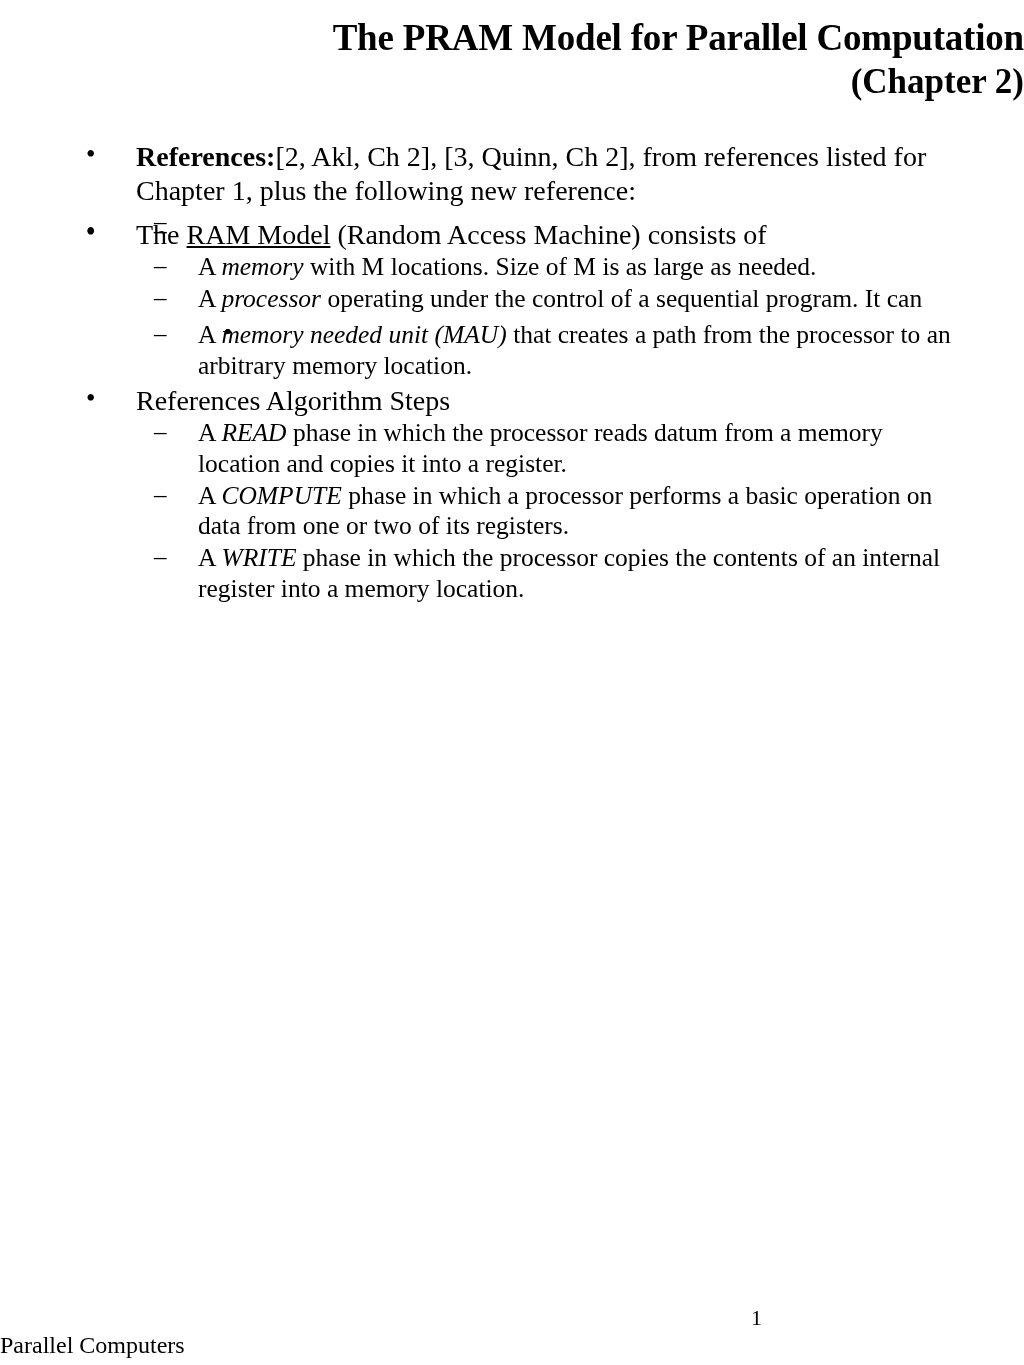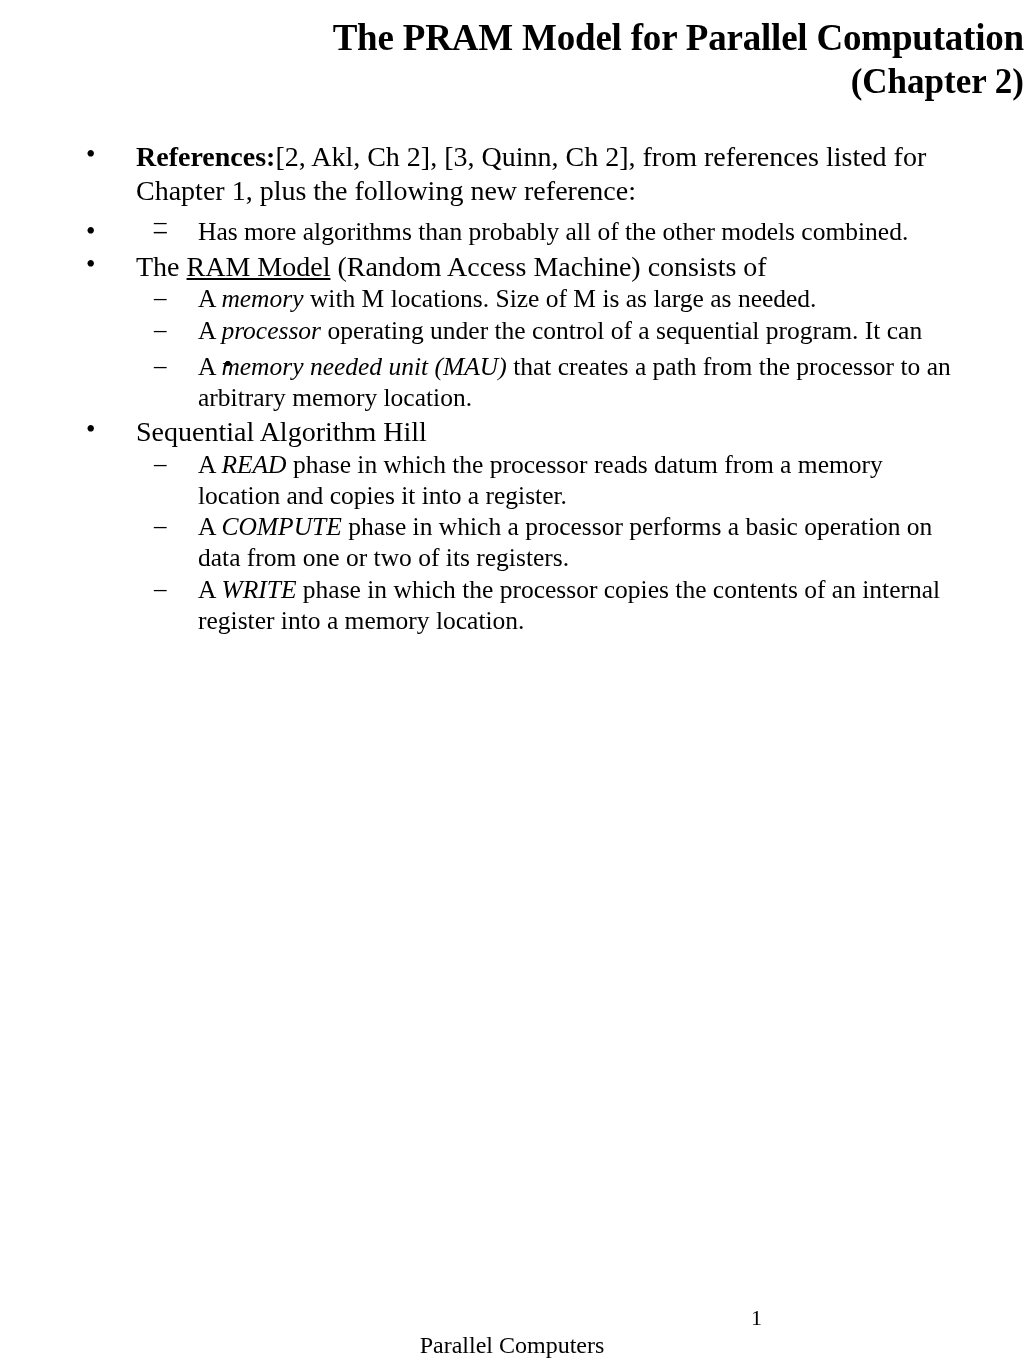--- a/index.html
+++ b/index.html
@@ -92,21 +92,20 @@
   .ital { font-style: italic; }
   .uital { text-decoration: underline; }
 
   .gap-small { height: 7px; }
 
   .footer {
     position: absolute;
     left: 0;
     right: 0;
     bottom: 6px;
-    text-align: center;
     font-size: 24px;
   }
   .pagenum {
     position: absolute;
     right: 262px;
     bottom: 34px;
     font-size: 22px;
   }
 </style>
 </head>
@@ -135,21 +134,20 @@
       <div class="gap-small"></div>
 
       <li class="l1">
         <span class="bullet">•</span>
         <ul class="lv2">
           <li class="l2">
             <span class="dash">–</span>
           </li>
           <li class="l2">
             <span class="dash">–</span>
-            <span>Has more algorithms than probably all of the other models combined.</span>
           </li>
         </ul>
       </li>
 
       <li class="l1">
         <span class="bullet">•</span>
         <span>The </span><span class="uital">RAM Model</span><span> (Random Access Machine) consists of</span>
         <ul class="lv2">
           <li class="l2">
             <span class="dash">–</span>
@@ -172,21 +170,21 @@
           </li>
           <li class="l2">
             <span class="dash">–</span>
             <span>A </span><span class="ital">memory needed unit (MAU)</span><span> that creates a path from the processor to an arbitrary memory location.</span>
           </li>
         </ul>
       </li>
 
       <li class="l1">
         <span class="bullet">•</span>
-        <span>Sequential Algorithm Hill</span>
+        <span>References Algorithm Steps</span>
         <ul class="lv2">
           <li class="l2">
             <span class="dash">–</span>
             <span>A </span><span class="ital">READ</span><span> phase in which the processor reads datum from a memory location and copies it into a register.</span>
           </li>
           <li class="l2">
             <span class="dash">–</span>
             <span>A </span><span class="ital">COMPUTE</span><span> phase in which a processor performs a basic operation on data from one or two of its registers.</span>
           </li>
           <li class="l2">

